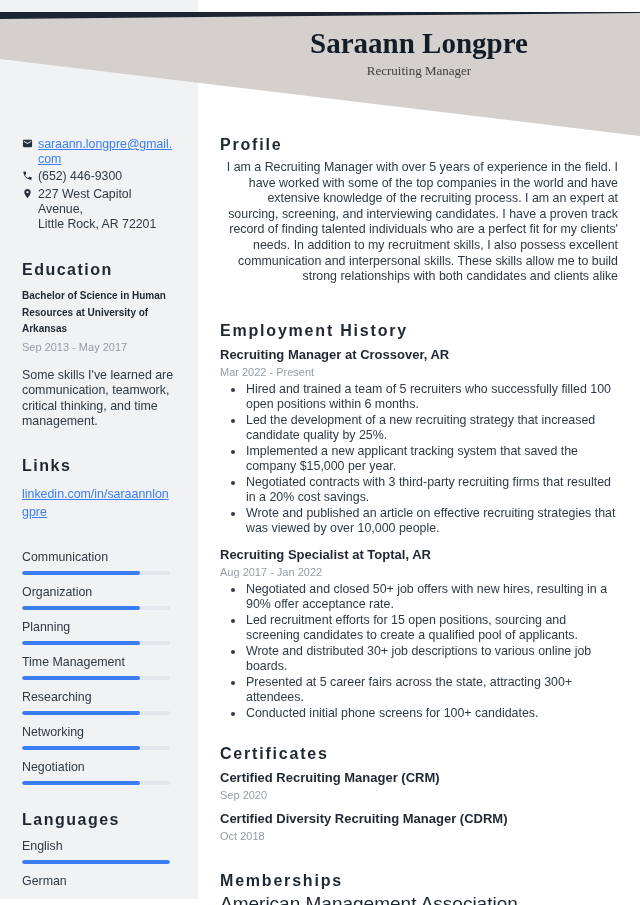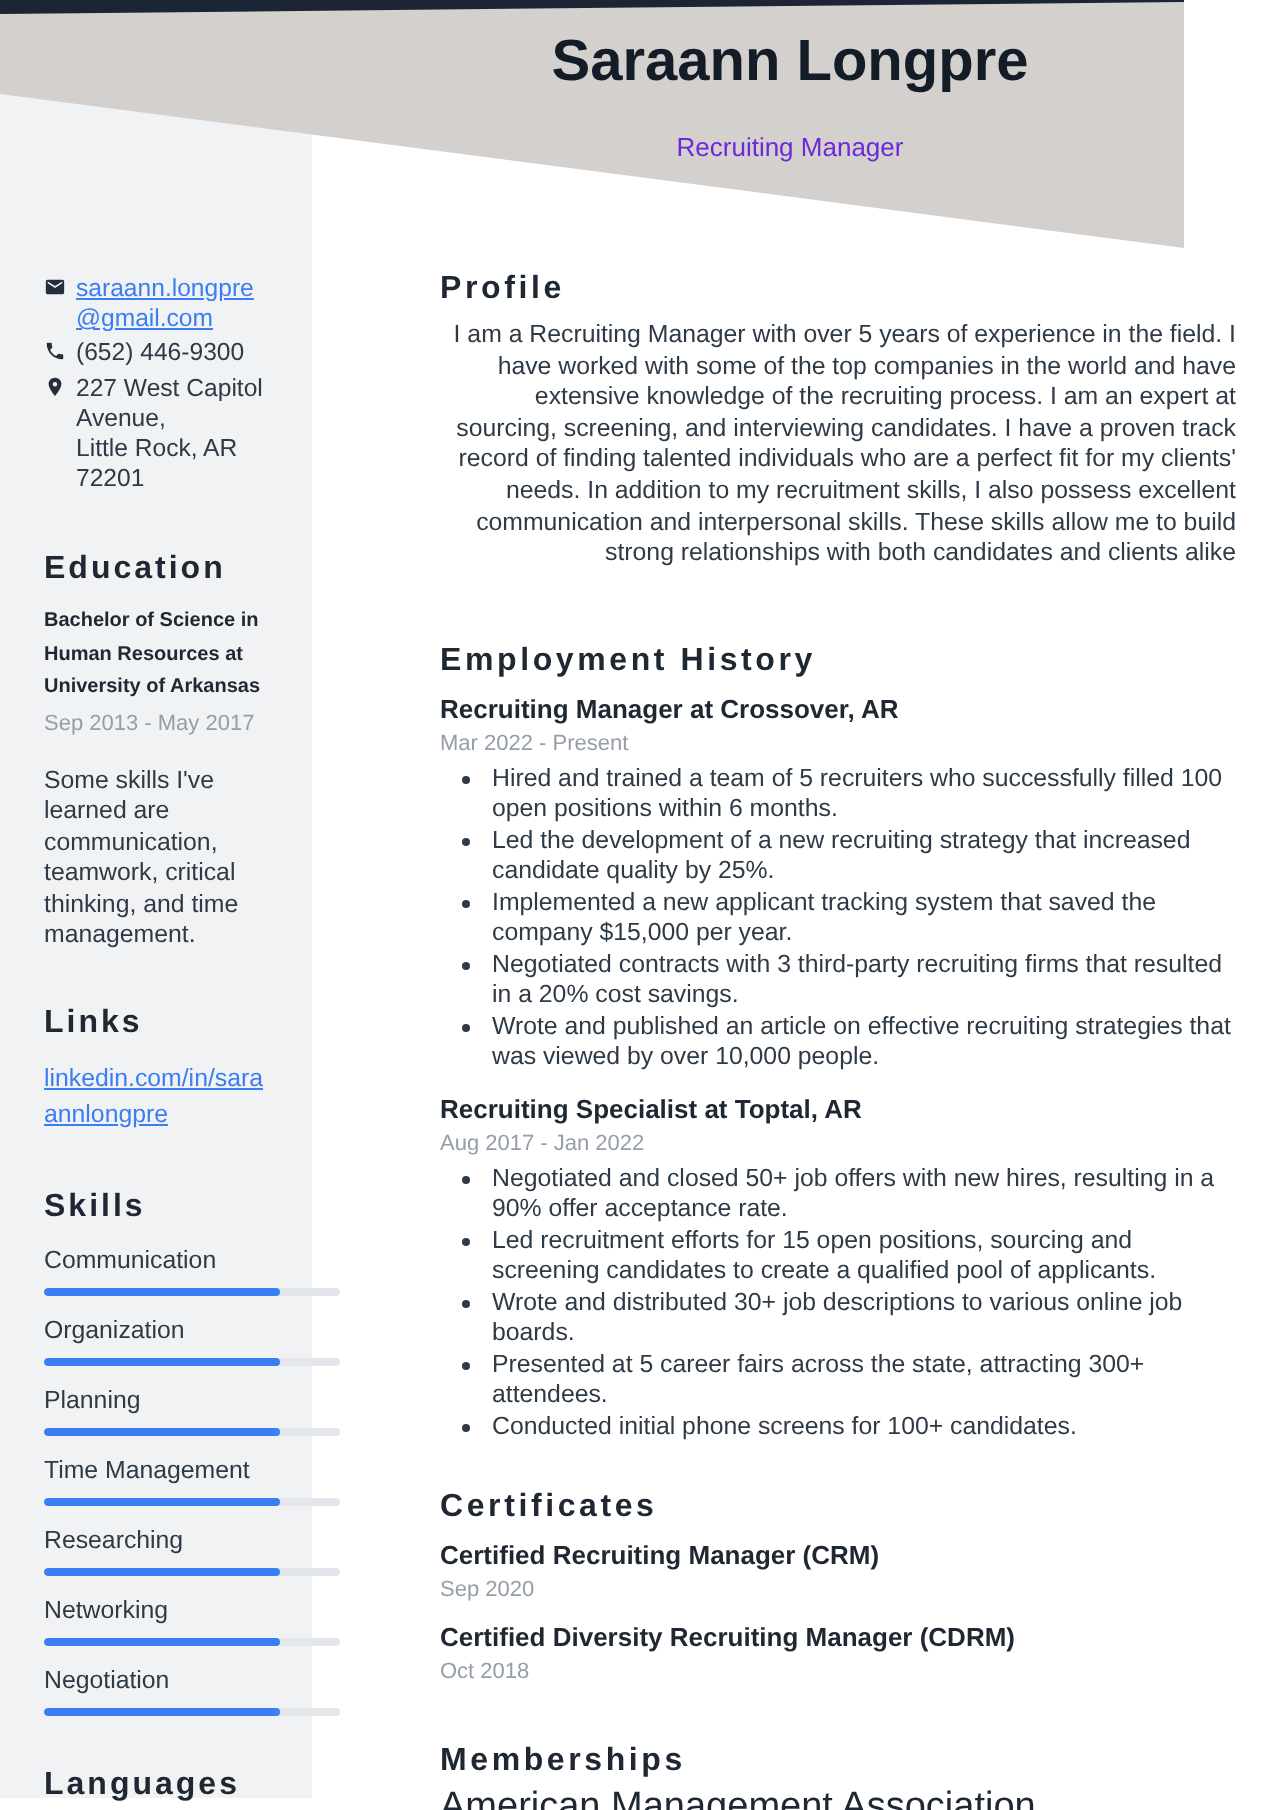--- a/index.html
+++ b/index.html
@@ -5,31 +5,31 @@
   :root{
     --accent:#3b7df2; --hdr-gray:#d3d0ce; --navy:#1c2534;
     --side-bg:#f1f2f4; --dark:#1e2732; --body:#2e3a46; --muted:#949da8; --link:#3b7df2;
   }
   *{box-sizing:border-box;}
   html,body{margin:0;padding:0;}
   body{width:640px;height:905px;background:#fff;font-family:"Liberation Sans",sans-serif;color:var(--body);}
   .page{position:relative;width:640px;height:905px;overflow:hidden;background:#fff;}
 
   
-  .header{position:absolute;left:0;top:0;width:592px;height:130px;z-index:3;pointer-events:none;}
+  .header{position:absolute;left:0;top:12px;width:640px;height:130px;z-index:3;pointer-events:none;font-family:Liberation Serif, serif;}
   .navy-sliver{position:absolute;inset:0;background:var(--navy);
     clip-path:polygon(0 0,100% 0,100% 2px,0 9px);}
   .gray-band{position:absolute;inset:0;background:var(--hdr-gray);
     clip-path:polygon(0 7px,100% 1px,100% 124px,0 47px);}
   .header-text{position:absolute;left:198px;right:0;top:16px;text-align:center;}
   .name{font-size:29px;font-weight:700;color:#141c28;margin:0;line-height:1.1;}
-  .job-title{font-size:13px;color:#6d28d9;margin-top:18px;}
+  .job-title{font-size:13px;color:#404040;margin-top:3px;}
 
   
-  .sidebar{position:absolute;left:0;top:0;width:156px;height:899px;background:var(--side-bg);
+  .sidebar{position:absolute;left:0;top:0;width:198px;height:899px;background:var(--side-bg);
     padding:137px 24px 0 22px;z-index:1;}
   .contact-row{display:flex;align-items:flex-start;margin-bottom:2px;font-size:12.3px;line-height:15px;}
   .contact-row .ico{flex:0 0 16px;margin-top:1px;}
   .ico svg{width:11px;height:11px;fill:#252e3a;}
   a.link{color:var(--link);text-decoration:underline;cursor:pointer;word-break:break-all;}
   .side-h{font-size:16px;font-weight:700;color:var(--dark);letter-spacing:1.5px;margin:0 0 9px;}
   .sec-edu{margin-top:29px;}
   .bold-blk{font-size:10px;font-weight:700;color:var(--dark);line-height:16.5px;}
   .date-txt{font-size:11px;color:var(--muted);line-height:14px;margin-top:2px;}
   .side-body{font-size:12.4px;line-height:15.6px;margin-top:14px;}
@@ -100,21 +100,20 @@
       <div class="date-txt">Sep 2013 - May 2017</div>
       <div class="side-body">Some skills I've learned are communication, teamwork, critical thinking, and time management.</div>
     </section>
 
     <section class="sec-links">
       <h2 class="side-h">Links</h2>
       <a class="link">linkedin.com/in/saraannlongpre</a>
     </section>
 
     <section class="sec-skills">
-      <h2 class="side-h">Skills</h2>
       <div>
 
           <div class="skill">
             <div class="skill-label">Communication</div>
             <div class="bar">
               <div class="bar-fill" style="width: 80%;"></div>
             </div>
           </div>
 
           <div class="skill">

